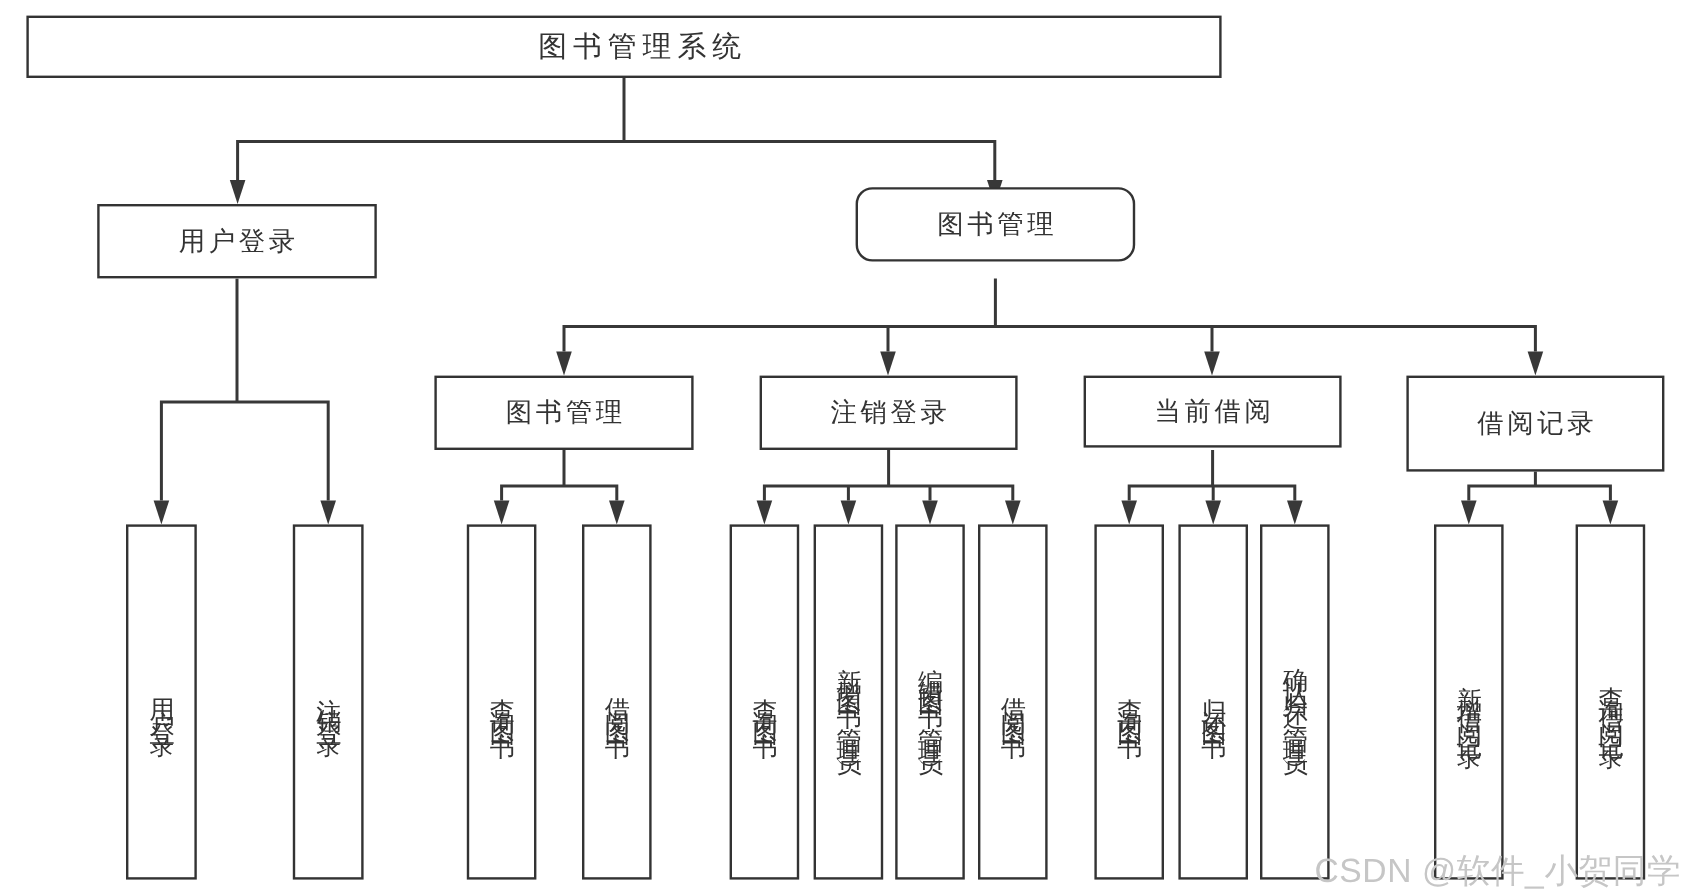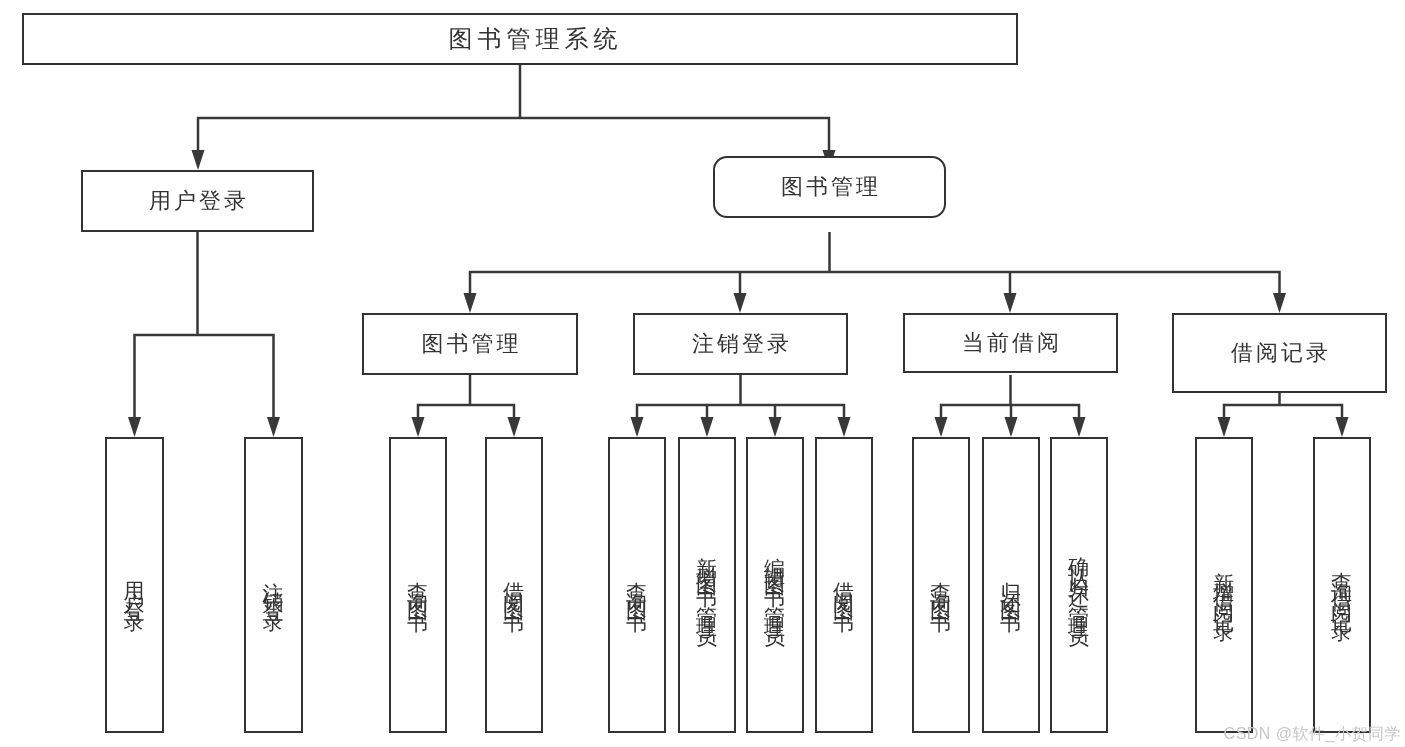--- a/index.html
+++ b/index.html
@@ -56,21 +56,21 @@
     text-orientation: mixed;
     font-size: 21px;
     line-height: 1.1;
     letter-spacing: 10px;
     white-space: nowrap;
     color: var(--text, #333333);
   }
   .watermark {
     position: absolute;
     right: 4px; bottom: 2px;
-    font-size: 16px;
+    font-size: 28px;
     letter-spacing: 0.5px;
     color: var(--watermark, #c6c6c6);
     z-index: 5;
     white-space: nowrap;
   }
 </style>
 </head>
 <body>
 
 <div class="canvas">

